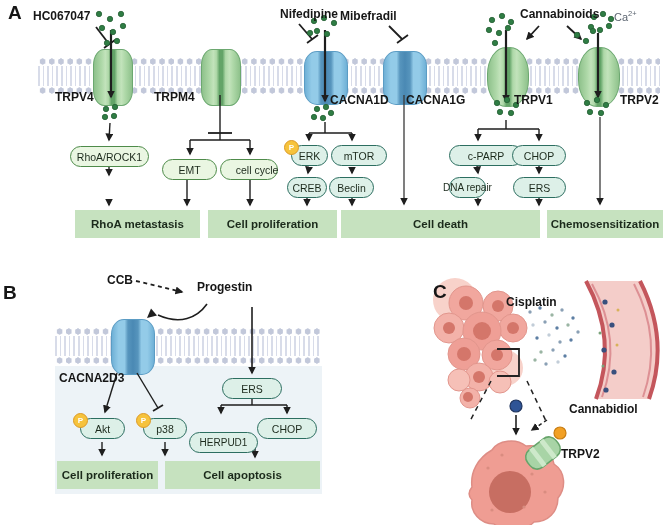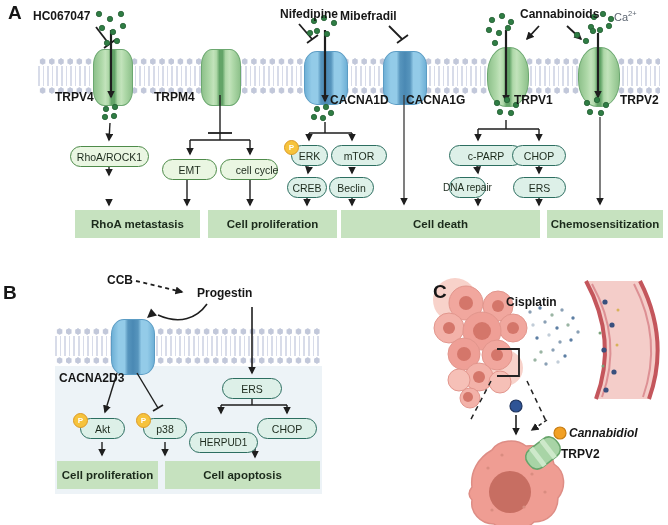--- a/index.html
+++ b/index.html
@@ -350,21 +350,21 @@
     </div>
   <div class="bar" style="left:341px;top:210px;width:199px;">
       <span>Cell death</span>
     </div>
   <div class="bar" style="left:547px;top:210px;width:116px;">
       <span>Chemosensitization</span>
     </div>
 
   <div class="abs pletter" style="left:3px;top:282px;">B</div>
   <div class="abs lbl" style="left:107px;top:273px;">CCB</div>
-  <div class="abs lbl" style="left:197px;top:286px;">Progestin</div>
+  <div class="abs lbl" style="left:197px;top:280px;">Progestin</div>
   <div class="abs lbl" style="left:59px;top:371px;">CACNA2D3</div>
 
   <div class="pill" style="left:222px;top:378px;width:60px;">
       <span>ERS</span>
     </div>
   <div class="pill" style="left:80px;top:418px;width:45px;">
       <span class="pbadge">P</span>
       <span>Akt</span>
     </div>
   <div class="pill" style="left:143px;top:418px;width:44px;">
@@ -380,16 +380,16 @@
 
   <div class="bar" style="left:57px;top:461px;width:101px;">
       <span>Cell proliferation</span>
     </div>
   <div class="bar" style="left:165px;top:461px;width:155px;">
       <span>Cell apoptosis</span>
     </div>
 
   <div class="abs pletter" style="left:433px;top:281px;">C</div>
   <div class="abs lbl" style="left:506px;top:295px;">Cisplatin</div>
-  <div class="abs lbl" style="left:569px;top:426px;font-style:italic;">Cannabidiol</div>
+  <div class="abs lbl" style="left:569px;top:402px;">Cannabidiol</div>
   <div class="abs lbl" style="left:561px;top:447px;font-size:12px;">TRPV2</div>
 
 </div>
 
 </body></html>

